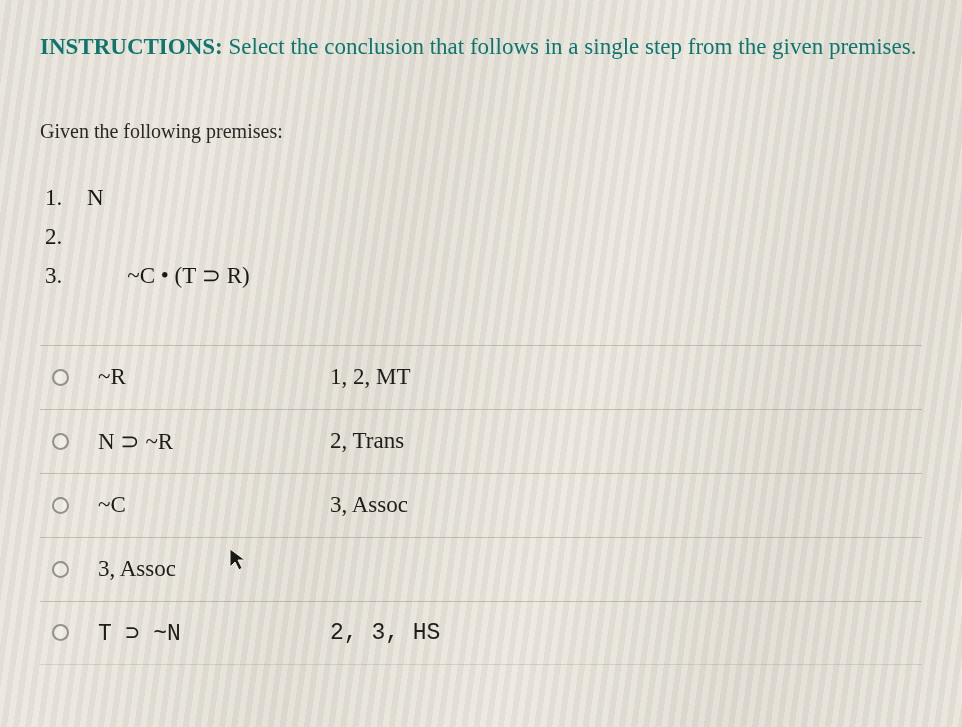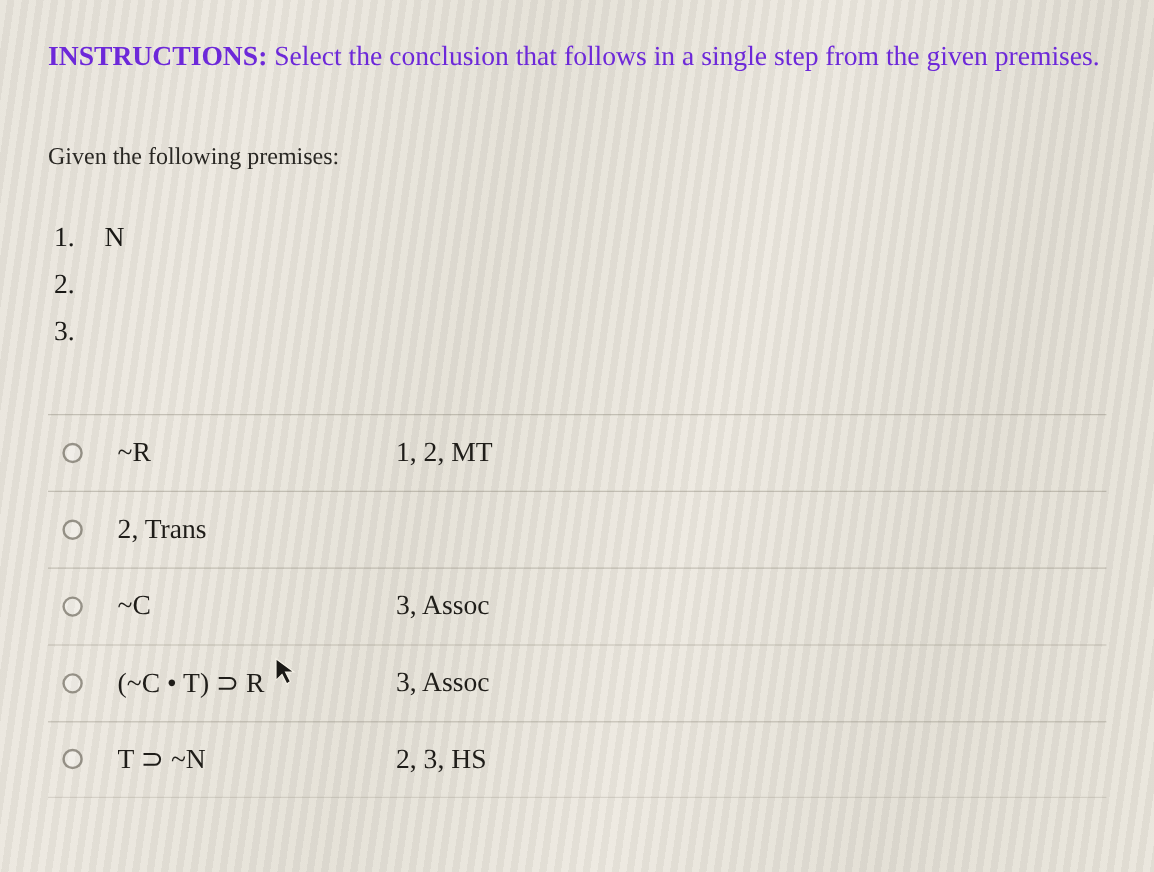--- a/index.html
+++ b/index.html
@@ -14,37 +14,37 @@
       overflow: hidden;
     }
     body::before {
       content: '';
       position: absolute;
       inset: 0;
       background: repeating-linear-gradient(98deg, rgba(255,255,255,0.06) 0px, rgba(255,255,255,0.06) 6px, rgba(0,0,0,0.04) 6px, rgba(0,0,0,0.04) 12px);
       pointer-events: none;
     }
     .content { position: relative; z-index: 1; }
-    .instructions { font-size: 23px; line-height: 1.5; color: #6d28d9; margin-bottom: 55px; }
+    .instructions { font-size: 23px; line-height: 1.5; color: #0f766e; margin-bottom: 55px; }
     .instructions b { font-weight: bold; }
     .given { font-size: 20px; color: #2a2824; margin-bottom: 35px; }
     .premises { padding-left: 5px; margin-bottom: 50px; }
     .premise-row { display: flex; font-size: 23px; line-height: 1.7; color: #1a1916; }
     .premise-num { width: 42px; }
     .premise-text { }
     .options { }
     .opt-row {
       display: flex;
       align-items: center;
       border-top: 1px solid rgba(120,115,100,0.35);
       height: 64px;
       font-size: 23px;
       color: #1f1d19;
     }
-    .opt-row:last-child { border-bottom: 1px solid rgba(120,115,100,0.2); }
+    .opt-row:last-child { border-bottom: 1px solid rgba(120,115,100,0.2); font-family: Liberation Mono, monospace; }
     .radio-cell { width: 58px; display: flex; align-items: center; justify-content: flex-start; padding-left: 12px; }
     .radio {
       width: 17px; height: 17px; border-radius: 50%;
       border: 2px solid rgba(90,85,72,0.6);
       background: rgba(255,255,255,0.25);
     }
     .formula-cell { width: 232px; }
     .just-cell { }
     .cursor {
       position: absolute;
@@ -68,53 +68,54 @@
   <div class="premises">
     <div class="premise-row">
       <div class="premise-num">1.</div>
       <div class="premise-text">N</div>
     </div>
     <div class="premise-row">
       <div class="premise-num">2.</div>
     </div>
     <div class="premise-row">
       <div class="premise-num">3.</div>
+      <div class="premise-text"><span style="white-space:pre">       ~C • (T ⊃ R)</span></div>
     </div>
   </div>
 
   <div class="options">
 
     <div class="opt-row">
       <div class="radio-cell">
         <div class="radio"></div>
       </div>
       <div class="formula-cell">~R</div>
       <div class="just-cell">1, 2, MT</div>
     </div>
 
     <div class="opt-row">
       <div class="radio-cell">
         <div class="radio"></div>
       </div>
+      <div class="formula-cell">N ⊃ ~R</div>
       <div class="just-cell">2, Trans</div>
     </div>
 
     <div class="opt-row">
       <div class="radio-cell">
         <div class="radio"></div>
       </div>
       <div class="formula-cell">~C</div>
       <div class="just-cell">3, Assoc</div>
     </div>
 
     <div class="opt-row">
       <div class="radio-cell">
         <div class="radio"></div>
       </div>
-      <div class="formula-cell">(~C • T) ⊃ R</div>
       <div class="just-cell">3, Assoc</div>
     </div>
 
     <div class="opt-row">
       <div class="radio-cell">
         <div class="radio"></div>
       </div>
       <div class="formula-cell">T ⊃ ~N</div>
       <div class="just-cell">2, 3, HS</div>
     </div>

